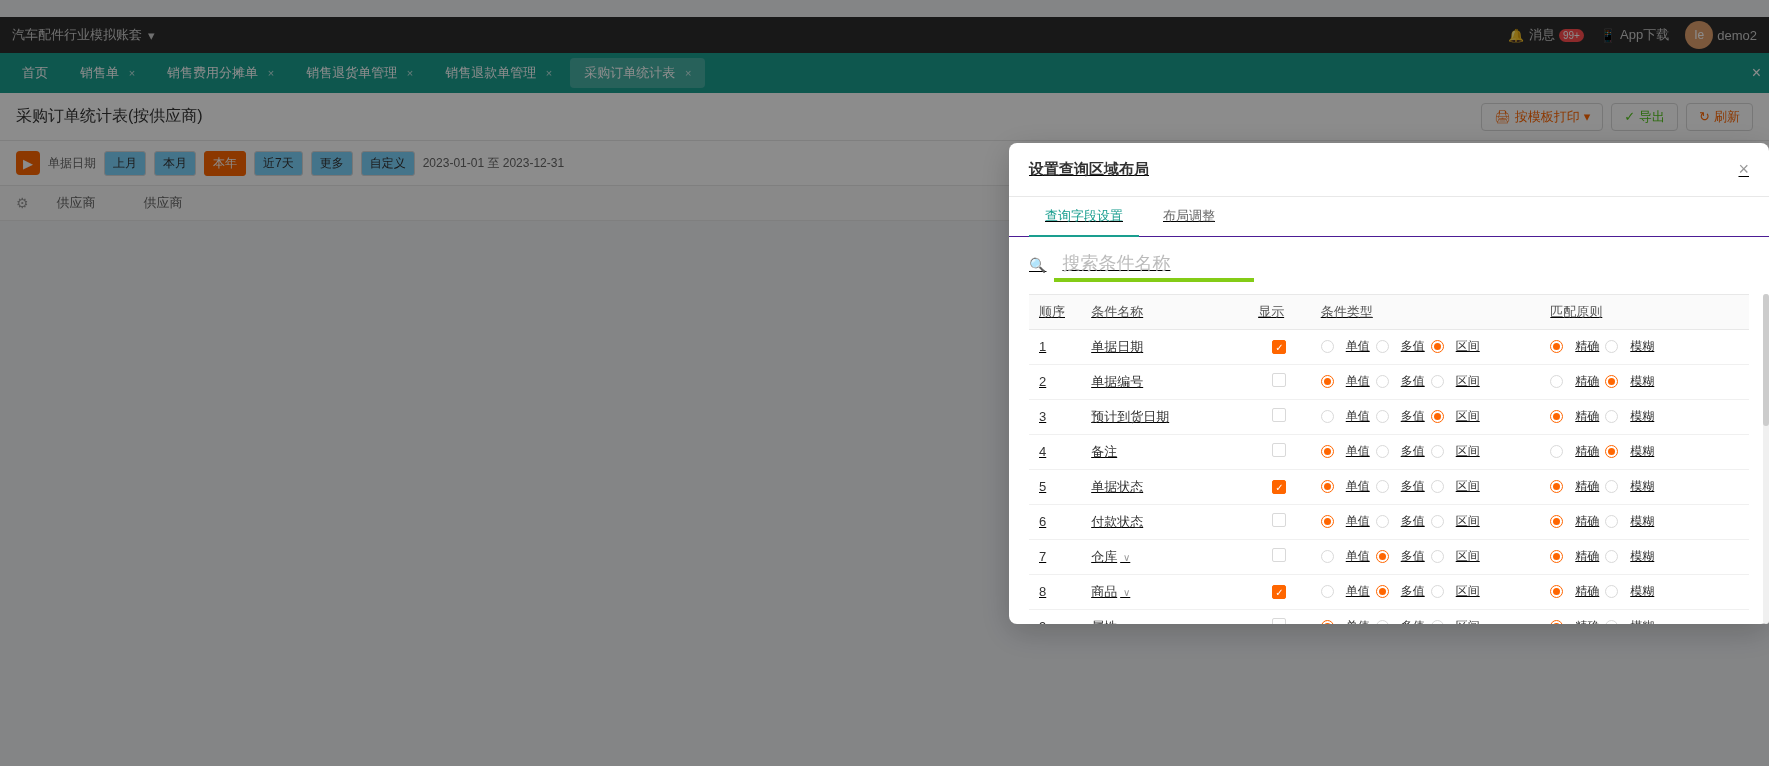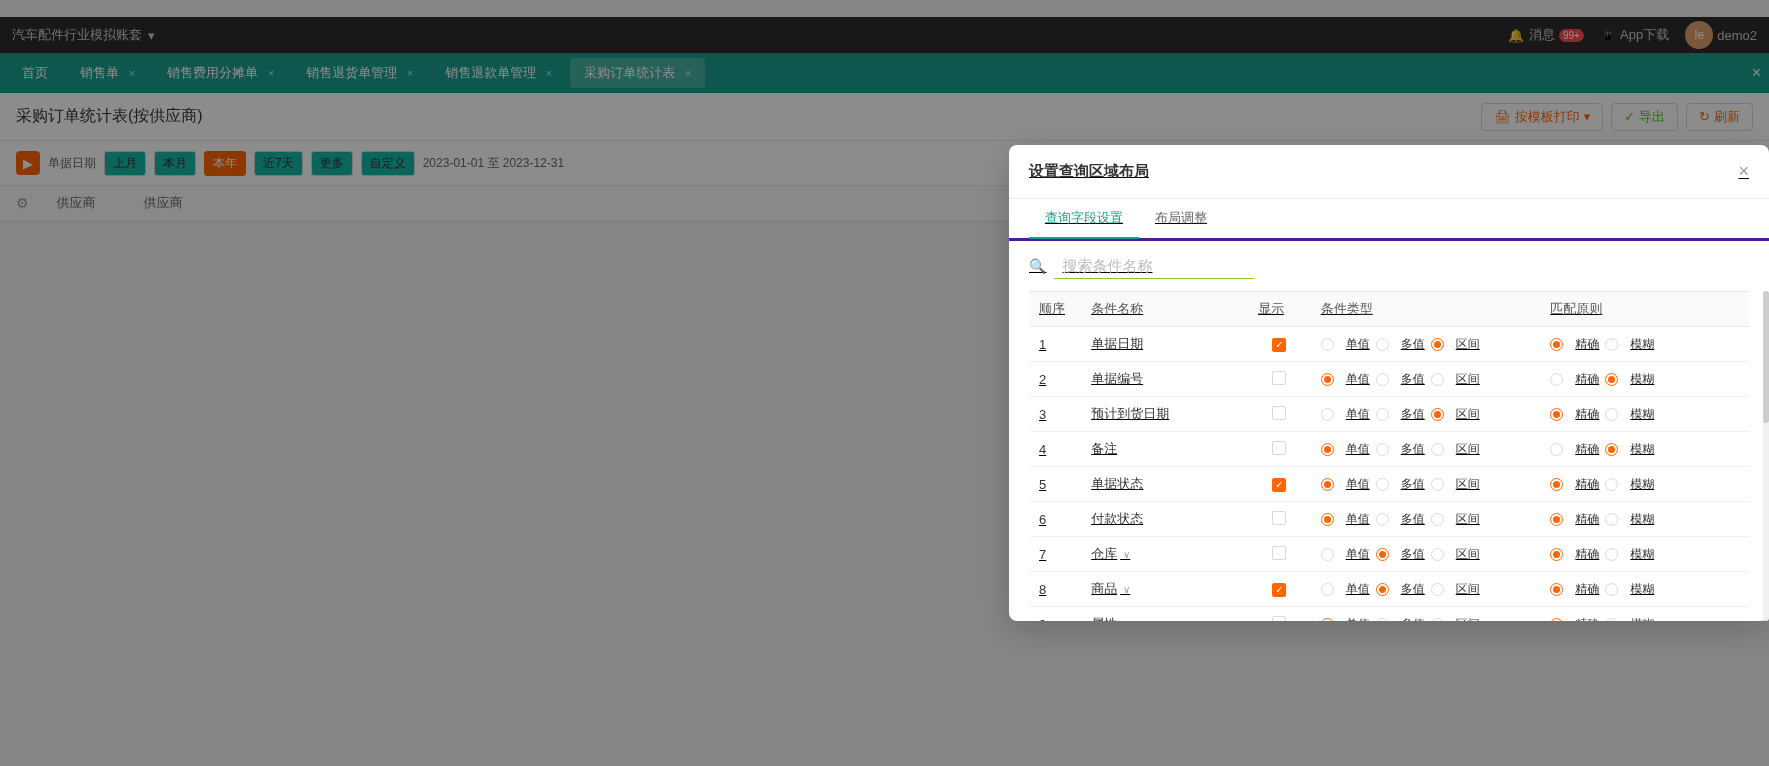--- a/index.html
+++ b/index.html
@@ -63,21 +63,21 @@
     .filter-bar {
       background: white;
       padding: 8px 16px;
       border-bottom: 1px solid #e8e8e8;
       display: flex;
       align-items: center;
       gap: 8px;
     }
     .filter-toggle { width: 24px; height: 24px; background: #ff6600; border-radius: 4px; color: white; display: flex; align-items: center; justify-content: center; cursor: pointer; }
     .date-label { font-size: 12px; color: #666; }
-    .date-btn { padding: 3px 8px; border: 1px solid #d9d9d9; border-radius: 3px; font-size: 12px; cursor: pointer; background: #14b8a6; color: #333; }
+    .date-btn { padding: 3px 8px; border: 1px solid #d9d9d9; border-radius: 3px; font-size: 12px; cursor: pointer; background: #7dd3fc; color: #333; }
     .date-btn.active { background: #ff6600; color: white; border-color: #ff6600; }
     .date-range { font-size: 12px; color: #666; }
     .btn-query { background: #4c1d95; color: white; border: none; padding: 5px 16px; border-radius: 4px; cursor: pointer; font-size: 13px; }
     .btn-settings { background: white; color: #333; border: 1px solid #d9d9d9; padding: 2px 12px; border-radius: 4px; cursor: pointer; font-size: 13px; }
 
     
     .table-area {
       background: white;
       margin: 0;
       flex: 1;
@@ -121,22 +121,22 @@
       align-items: center;
       justify-content: space-between;
     }
     .modal-title { font-size: 15px; font-weight: bold; color: #333; }
     .modal-close { font-size: 18px; color: #999; cursor: pointer; background: none; border: none; }
 
     
     .modal-tabs {
       display: flex;
       padding: 0 20px;
-      border-bottom: 3px solid #4c1d95;
-      gap: 0;
+      border-bottom: 1px solid #4c1d95;
+      gap: 8px;
     }
     .modal-tab {
       padding: 10px 16px;
       font-size: 13px;
       color: #666;
       cursor: pointer;
       border-bottom: 2px solid transparent;
       margin-bottom: -1px;
     }
     .modal-tab.active {
@@ -147,24 +147,24 @@
 
     
     .modal-search {
       padding: 12px 20px;
       display: flex;
       align-items: center;
       gap: 8px;
     }
     .modal-search input {
       border: none;
-      border-bottom: 1px solid #84cc16;
+      border-bottom: 4px solid #84cc16;
       outline: none;
       padding: 4px 8px;
-      font-size: 15px;
+      font-size: 18px;
       width: 200px;
       color: #333;
     }
     .modal-search input::placeholder { color: #bbb; }
     .search-icon-modal { color: #999; font-size: 14px; }
 
     
     .modal-table {
       flex: 1;
       overflow-y: auto;

